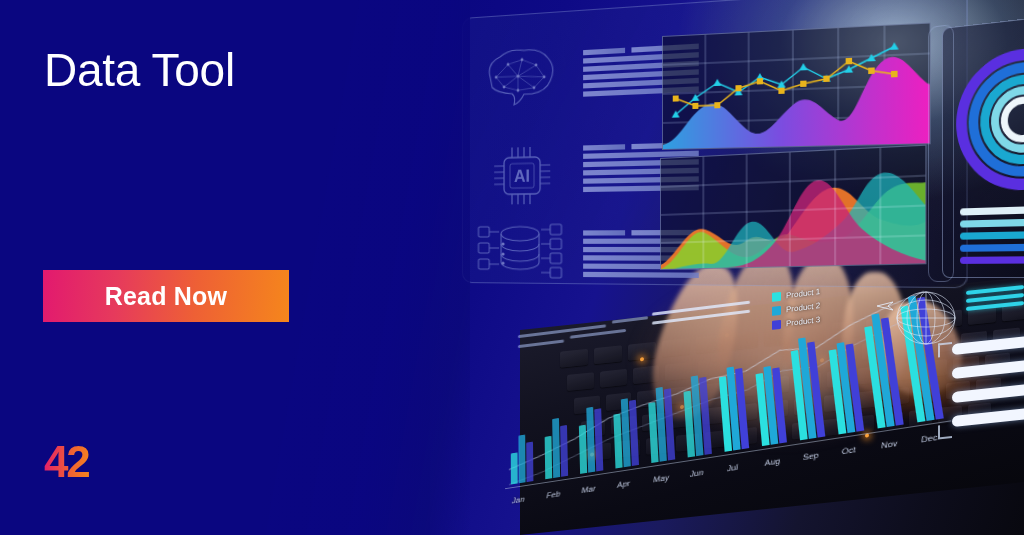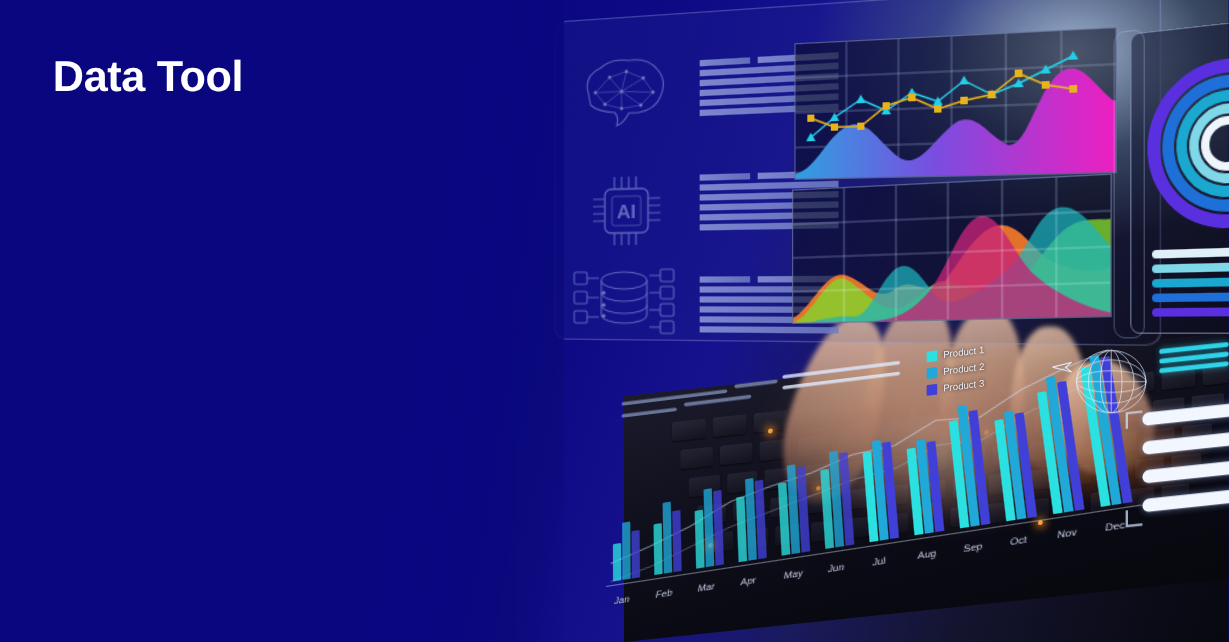--- a/index.html
+++ b/index.html
@@ -53,21 +53,21 @@
   }
 
   
   .left-panel {
     position:absolute; left:0; top:0; width:470px; height:535px;
     background:linear-gradient(100deg,#0a0680 0%, #0a0680 62%, rgba(10,6,128,.98) 80%, rgba(12,10,122,.80) 92%, rgba(14,12,115,0) 100%);
   }
 
   .headline {
     position:absolute; left:44px; top:40px; width:400px;
-    color:#fff; font-weight:700; font-size:36px; line-height:1.32;
+    color:#fff; font-weight:400; font-size:46px; line-height:1.32;
     letter-spacing:-0.3px;
   }
   .headline div { white-space:nowrap; }
 
   .cta {
     position:absolute; left:43px; top:270px; width:246px; height:52px;
     background:linear-gradient(95deg,#e2196f 0%, #e63a5c 30%, #ee6035 62%, #f5861c 100%);
     display:flex; align-items:center; justify-content:center;
     color:#fff; font-size:25px; font-weight:700; letter-spacing:.2px;
     cursor:pointer; border:none;
@@ -584,18 +584,20 @@
       
       
     </div>
   </div>
 
   <div class="left-panel">
     <div class="headline">
       <div>Data Tool</div>
     </div>
 
+    <button class="cta">Read Now</button>
 
     <div class="logo">
+      <span class="num">42</span>
     </div>
   </div>
 
 </div>
 
 </body></html>

